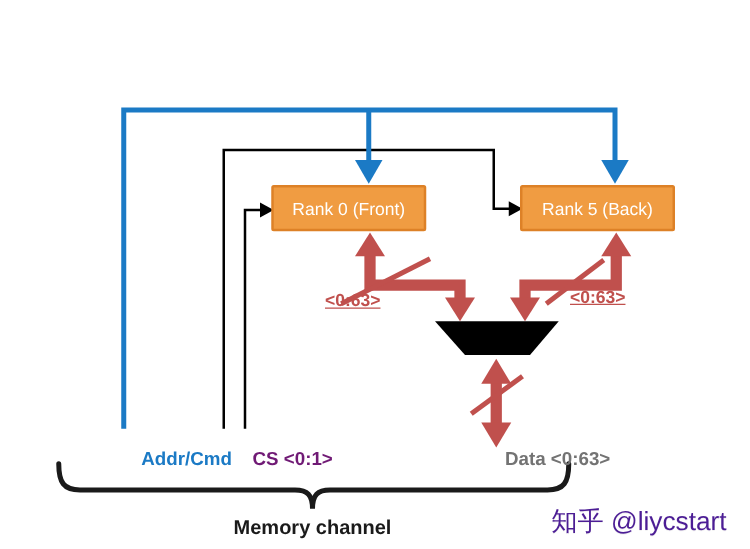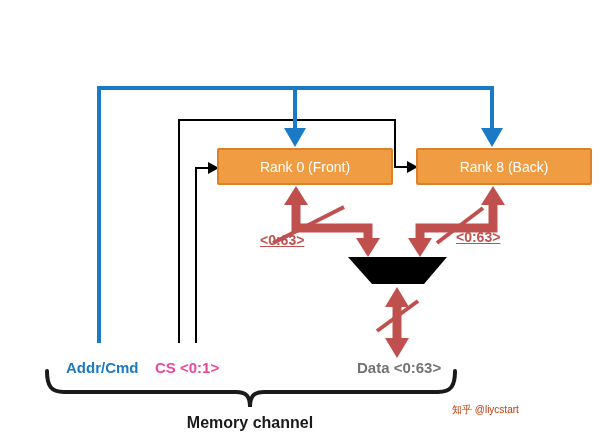--- a/index.html
+++ b/index.html
@@ -6,40 +6,40 @@
   #stage{
     position:relative;width:600px;height:439px;background:#ffffff;
     font-family:"Liberation Sans",sans-serif;overflow:hidden;
   }
   #diagram-svg{position:absolute;left:0;top:0;width:600px;height:439px;}
   .abs{position:absolute;}
   .page-title{
     left:20px;top:4px;font-size:27px;font-weight:500;color:#2E74B5;letter-spacing:0.5px;
   }
   .rank-box{
-    box-sizing:border-box;width:176px;height:37px;
+    box-sizing:border-box;width:124px;height:37px;
     background:#F09C42;border:2px solid #DD8127;border-radius:2px;
     display:flex;align-items:center;justify-content:center;
     color:#ffffff;font-size:14px;font-weight:400;
   }
   .rank0{left:217px;top:148px;}
   .rank1{left:416px;top:148px;}
   .bus-label{color:#C0504D;font-size:14px;font-weight:bold;text-decoration:underline;}
   .bus-left{left:260px;top:232px;}
   .bus-right{left:456px;top:229px;}
-  .chan-label{font-size:15px;font-weight:bold;top:359px;white-space:nowrap;}
+  .chan-label{font-size:15px;font-weight:bold;top:359px;white-space:nowrap;margin-left:47px;}
   .addr-cmd{left:66px;color:#1B7AC5;}
-  .cs{left:155px;color:#ec4899;}
+  .cs{left:155px;color:#701a75;}
   .data{left:357px;color:#737373;}
   .brace-label{
     left:150px;top:414px;width:200px;text-align:center;
     font-size:16px;font-weight:bold;color:#1a1a1a;
   }
   .watermark{
-    left:452px;top:403px;font-size:10px;color:#c2410c;white-space:nowrap;
+    left:441px;top:403px;font-size:21px;color:#4c1d95;white-space:nowrap;
     text-shadow:0 1px 0 #f2f2f2;
   }
 </style>
 </head>
 <body>
 
 <div id="stage">
 
   <svg id="diagram-svg" viewBox="0 0 600 439" xmlns="http://www.w3.org/2000/svg">
 
@@ -84,21 +84,21 @@
 
     <path d="M47,371 C47,386 51,392 64,392 L236,392 C246,392 250,396 250,407
              C250,396 254,392 264,392 L438,392 C451,392 455,386 455,371" fill="none" stroke-width="4" stroke-linecap="round" stroke="#1A1A1A"></path>
   </svg>
 
 
   <div class="abs rank-box rank0">
     <span>Rank 0 (Front)</span>
   </div>
   <div class="abs rank-box rank1">
-    <span>Rank 8 (Back)</span>
+    <span>Rank 5 (Back)</span>
   </div>
 
   <div class="abs bus-label bus-left">&lt;0:63&gt;</div>
   <div class="abs bus-label bus-right">&lt;0:63&gt;</div>
 
   <div class="abs chan-label addr-cmd">Addr/Cmd</div>
   <div class="abs chan-label cs">CS &lt;0:1&gt;</div>
   <div class="abs chan-label data">Data &lt;0:63&gt;</div>
 
   <div class="abs brace-label">Memory channel</div>

